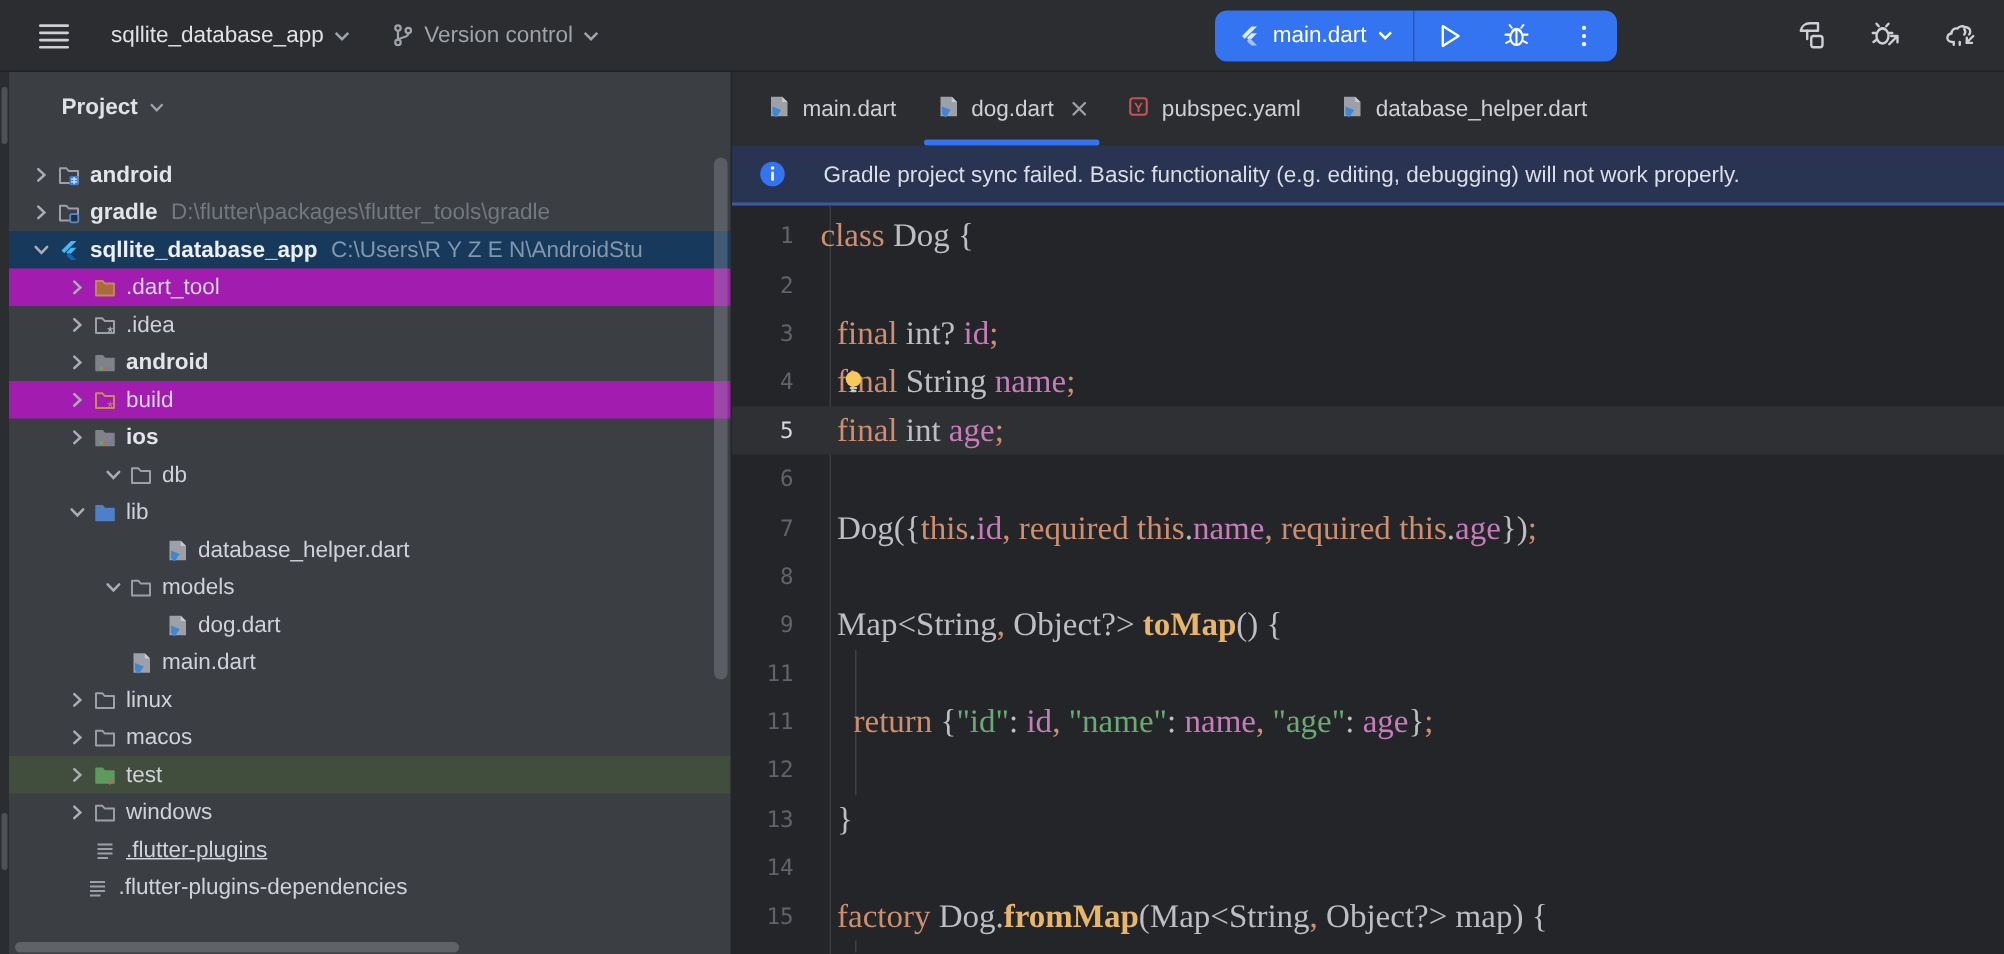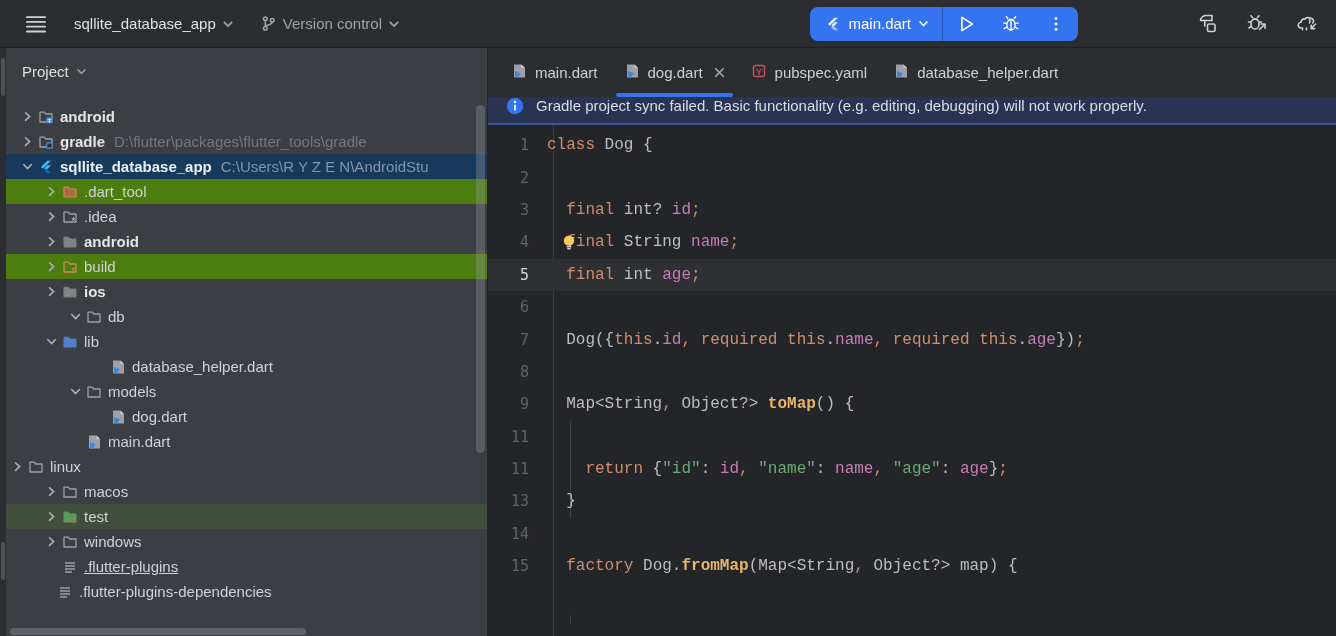--- a/index.html
+++ b/index.html
@@ -21,25 +21,25 @@
   .tb-icon{width:24px;height:24px;display:flex;align-items:center;justify-content:center;cursor:pointer}
   .tb-icon svg{width:24px;height:24px}
 
   
   .main{position:absolute;top:48px;left:0;right:0;bottom:0;display:flex}
   .stripe{width:6px;background:#2B2D30;position:relative;flex:none}
   .stripe .pill{position:absolute;left:1px;width:4px;height:38px;border-radius:3px;background:#4E5156}
 
   
   .sidebar{width:482px;flex:none;background:#3B3E43;position:relative;overflow:hidden;border-right:1px solid #232529}
-  .panel-header{position:absolute;top:15px;left:16px;display:flex;align-items:center;gap:7px;color:#DFE1E5;font-size:15px;font-weight:400;cursor:pointer}
+  .panel-header{position:absolute;top:15px;left:35px;display:flex;align-items:center;gap:7px;color:#DFE1E5;font-size:15px;font-weight:700;cursor:pointer}
   .tree{position:absolute;top:56px;left:0;right:0}
   .tree-row{display:flex;align-items:center;height:25px;font-size:15px;color:#CFD2D8;white-space:nowrap;cursor:pointer}
   .tree-row.hl-selected{background:#17395C}
-  .tree-row.hl-excluded{background:#4d7c0f}
+  .tree-row.hl-excluded{background:#a21caf}
   .tree-row.hl-test{background:#424E3D}
   .tree-chev{width:22px;flex:none;display:flex;justify-content:center;align-items:center}
   .tree-chev svg{width:11px;height:11px}
   .tree-ico{width:21px;flex:none;display:flex;align-items:center}
   .tree-ico svg{width:16px;height:16px}
   .tree-label{margin-left:1px}
   .tree-label.bold{font-weight:700;color:#E3E5E9}
   .hl-selected .tree-label{color:#ECEEF2}
   .tree-path{color:#73777E;margin-left:9px}
   .hl-selected .tree-path{color:#8296AE}
@@ -48,31 +48,31 @@
 
   
   .editor-col{flex:1;display:flex;flex-direction:column;min-width:0;background:#242528}
   .tabbar{height:49px;flex:none;background:#2B2D30;display:flex;align-items:stretch;padding-left:10px}
   .tab{display:flex;align-items:center;gap:8px;padding:0 13px;font-size:15px;color:#CED0D6;position:relative;cursor:pointer}
   .tab svg{width:16px;height:16px}
   .tab.active::after{content:"";position:absolute;left:5px;right:5px;bottom:0;height:4px;border-radius:2px;background:#3574F0}
   .tab-close{display:flex;align-items:center;margin-left:3px}
   .tab-close svg{width:11px;height:11px}
 
-  .banner{height:28px;flex:none;background:#283452;border-bottom:2px solid #3B5AA0;display:flex;align-items:flex-start;gap:12px;padding-left:18px;color:#DBDEE5;font-size:15px}
+  .banner{height:40px;flex:none;background:#283452;border-bottom:2px solid #3B5AA0;display:flex;align-items:center;gap:25px;padding-left:18px;color:#DBDEE5;font-size:15px}
   .banner svg{width:18px;height:18px;flex:none}
 
   .code{flex:1;position:relative;overflow:hidden;padding-top:4px}
   .gutter-sep{position:absolute;left:65px;top:0;bottom:0;width:1px;background:#393C41}
   .indent-guide{position:absolute;left:82px;width:1px;background:#3E4147}
   .code-row{display:flex;align-items:center;height:32.4px;position:relative}
   .code-row.current{background:#2E3034}
   .gutter{width:53px;flex:none;text-align:right;padding-right:12px;font-family:"DejaVu Sans Mono",monospace;font-size:15px;color:#60646A;cursor:pointer}
   .current .gutter{color:#D5D8DE}
-  .code-text{font-family:Liberation Mono, monospace;font-size:16px;white-space:pre;margin-left:6px;cursor:text}
+  .code-text{font-family:Liberation Serif, serif;font-size:22px;white-space:pre;margin-left:6px;cursor:text}
   .tok-kw{color:#CF8E6D}
   .tok-pl{color:#BCBEC4}
   .tok-fd{color:#C77DBB}
   .tok-fn{color:#E8B56A;font-weight:bold}
   .tok-st{color:#6AAB73}
   .bulb{position:absolute;left:72px;top:7px;width:18px;height:18px}
 </style>
 </head>
 <body>
 
@@ -379,21 +379,21 @@
             <span class="tree-chev"></span>
             <span class="tree-ico">
               <svg viewBox="0 0 16 16">
                 <path d="M3 1.5h7.5L14 5v9.5H3z" fill="#9DA0A8"></path>
                 <path d="M10.5 1.5L14 5h-3.5z" fill="#C6C9CE"></path>
                 <path d="M4 8l5.8 2.3-3.4 5L4 13z" fill="#3E86D6"></path>
               </svg>
             </span>
             <span class="tree-label">main.dart</span>
           </div>
-          <div class="tree-row" style=" align-items: center;">
+          <div class="tree-row" style="padding-left: 34px; align-items: center;">
             <span class="tree-chev">
               <svg viewBox="0 0 10 10">
                 <path d="M3.2 1.6L6.9 5.1 3.2 8.6" fill="none" stroke="#ABAEB5" stroke-width="1.5" stroke-linecap="round"></path>
               </svg>
             </span>
             <span class="tree-ico">
               <svg viewBox="0 0 16 16">
                 <path d="M2 3.2h4.3L7.8 5H14v8H2z" fill="none" stroke="#9DA0A8" stroke-width="1.3" stroke-linejoin="round"></path>
               </svg>
             </span>
@@ -563,20 +563,24 @@
             </div>
             <div class="code-row">
               <span class="gutter">11</span>
               <span class="code-text"></span>
             </div>
             <div class="code-row">
               <span class="gutter">11</span>
               <span class="code-text"><span class="tok-pl">    </span><span class="tok-kw">return</span><span class="tok-pl"> {</span><span class="tok-st">"id"</span><span class="tok-pl">: </span><span class="tok-fd">id</span><span class="tok-kw">,</span><span class="tok-pl"> </span><span class="tok-st">"name"</span><span class="tok-pl">: </span><span class="tok-fd">name</span><span class="tok-kw">,</span><span class="tok-pl"> </span><span class="tok-st">"age"</span><span class="tok-pl">: </span><span class="tok-fd">age</span><span class="tok-pl">}</span><span class="tok-kw">;</span></span>
             </div>
             <div class="code-row">
+              <span class="gutter">12</span>
+              <span class="code-text"></span>
+            </div>
+            <div class="code-row">
               <span class="gutter">13</span>
               <span class="code-text"><span class="tok-pl">  }</span></span>
             </div>
             <div class="code-row">
               <span class="gutter">14</span>
               <span class="code-text"></span>
             </div>
             <div class="code-row">
               <span class="gutter">15</span>
               <span class="code-text"><span class="tok-pl">  </span><span class="tok-kw">factory</span><span class="tok-pl"> Dog.</span><span class="tok-fn">fromMap</span><span class="tok-pl">(Map&lt;String</span><span class="tok-kw">,</span><span class="tok-pl"> Object?&gt; map) {</span></span>

